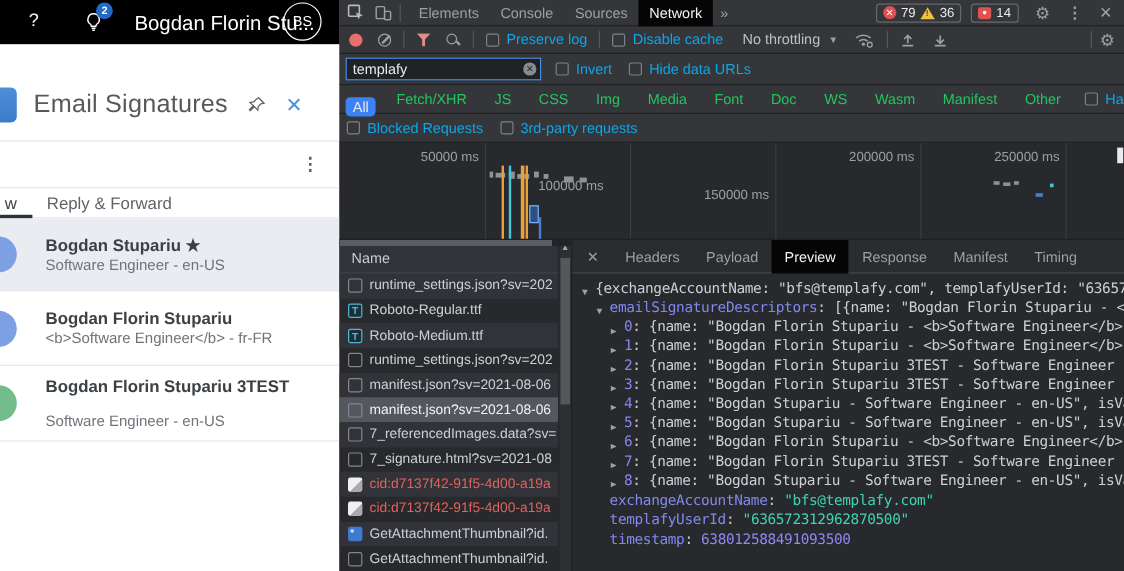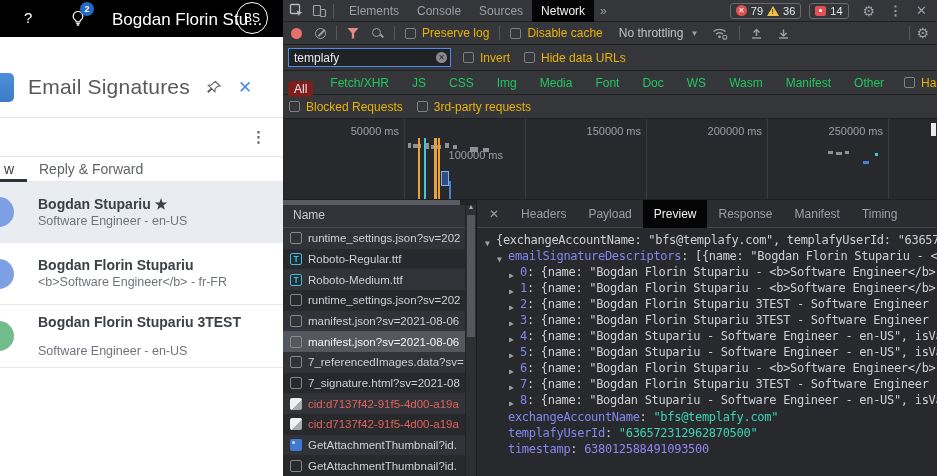--- a/index.html
+++ b/index.html
@@ -69,31 +69,31 @@
   .blockic { position:relative; width:11px; height:11px; border-radius:50%; border:1.5px solid #9aa0a6; flex:none; margin-left:13px; }
   .blockic::after { content:""; position:absolute; left:0.5px; top:3.2px; width:9px; height:1.5px; background:#9aa0a6;
     transform:rotate(-45deg); }
   .funnel { width:12px; height:11px; background:#e28d86;
     clip-path:polygon(0 0,100% 0,60% 50%,60% 100%,40% 100%,40% 50%); flex:none; }
   .searchic { position:relative; width:13px; height:13px; flex:none; margin-left:12px; }
   .searchic::before { content:""; position:absolute; left:1px; top:1px; width:7px; height:7px;
     border:1.5px solid #9aa0a6; border-radius:50%; }
   .searchic::after { content:""; position:absolute; left:8.5px; top:8.5px; width:4px; height:1.5px;
     background:#9aa0a6; transform:rotate(45deg); }
-  .cb { display:inline-flex; align-items:center; gap:6px; flex:none; color:#eab308; }
+  .cb { display:inline-flex; align-items:center; gap:6px; flex:none; color:#0ea5e9; }
   .cbbox { width:11px; height:11px; border:1px solid #7d8085; border-radius:2px; background:transparent; flex:none; }
   .throttle { display:inline-flex; align-items:center; gap:7px; margin-left:10px; color:#bdc1c6; }
   .throttle .arr { font-size:8px; color:#9aa0a6; }
   .filterwrap { position:relative; width:163px; height:19px; flex:none; }
   .filterinput { width:100%; height:100%; background:#202124; border:1.5px solid #4a8ee8; color:#e8eaed;
     font-size:12px; padding:0 18px 0 5px; outline:none; font-family:"Liberation Sans", sans-serif; }
   .filterclear { position:absolute; right:4px; top:4px; width:11px; height:11px; border-radius:50%;
     background:#888b90; color:#26272a; font-size:8px; line-height:11px; text-align:center; }
   .chip { color:#22c55e; padding:1px 6px; border-radius:4px; flex:none; }
-  .chip.active { background:#7f1d1d; color:#e8eaed;margin-top:12px; }
+  .chip.active { background:#3b82f6; color:#e8eaed;margin-top:12px; }
 
   
   .dt-timeline { position:absolute; left:0; top:119px; width:654px; height:81px; background:#28292c;
     border-bottom:1px solid #1f2022; overflow:hidden; }
   .tickline { position:absolute; top:0; bottom:0; width:1px; background:#3a3c40; }
   .ticklabel { position:absolute; top:6px; font-size:11px; color:#9aa0a6; transform:translateX(-100%); white-space:nowrap; }
   .tmark { position:absolute; }
   .tmark.gray { background:#8d9297; }
   .tmark.orange { background:#e8a13c; }
   .tmark.teal { background:#41c8d4; }
@@ -332,21 +332,21 @@
         <span>3rd-party requests</span>
       </span>
     </div>
 
     <div class="dt-timeline" id="timeline">
         <div class="tickline" style="left: 121px;"></div>
         <div class="ticklabel" style="left: 116px; padding-left: 24px;">50000 ms</div>
         <div class="tickline" style="left: 242px;"></div>
         <div class="ticklabel" style="left: 220px; margin-top: 24px;">100000 ms</div>
         <div class="tickline" style="left: 363px;"></div>
-        <div class="ticklabel" style="left: 358px;">150000 ms</div>
+        <div class="ticklabel" style="left: 358px; margin-top: 32px;">150000 ms</div>
         <div class="tickline" style="left: 484px;"></div>
         <div class="ticklabel" style="left: 479px;">200000 ms</div>
         <div class="tickline" style="left: 605px;"></div>
         <div class="ticklabel" style="left: 600px;">250000 ms</div>
         <div class="tmark gray" style="left: 125px; top: 24px; width: 3px; height: 5px;"></div>
         <div class="tmark gray" style="left: 130px; top: 25px; width: 8px; height: 4px;"></div>
         <div class="tmark gray" style="left: 141px; top: 24px; width: 5px; height: 6px;"></div>
         <div class="tmark gray" style="left: 148px; top: 26px; width: 10px; height: 4px;"></div>
         <div class="tmark gray" style="left: 162px; top: 24px; width: 4px; height: 5px;"></div>
         <div class="tmark gray" style="left: 170px; top: 26px; width: 4px; height: 4px;"></div>

